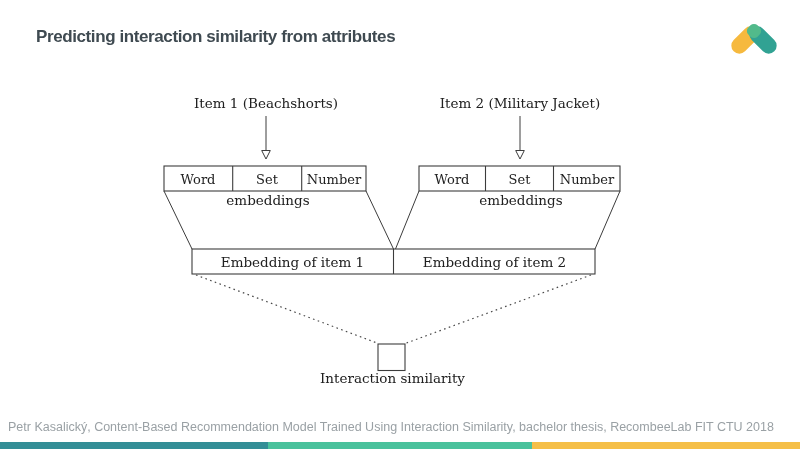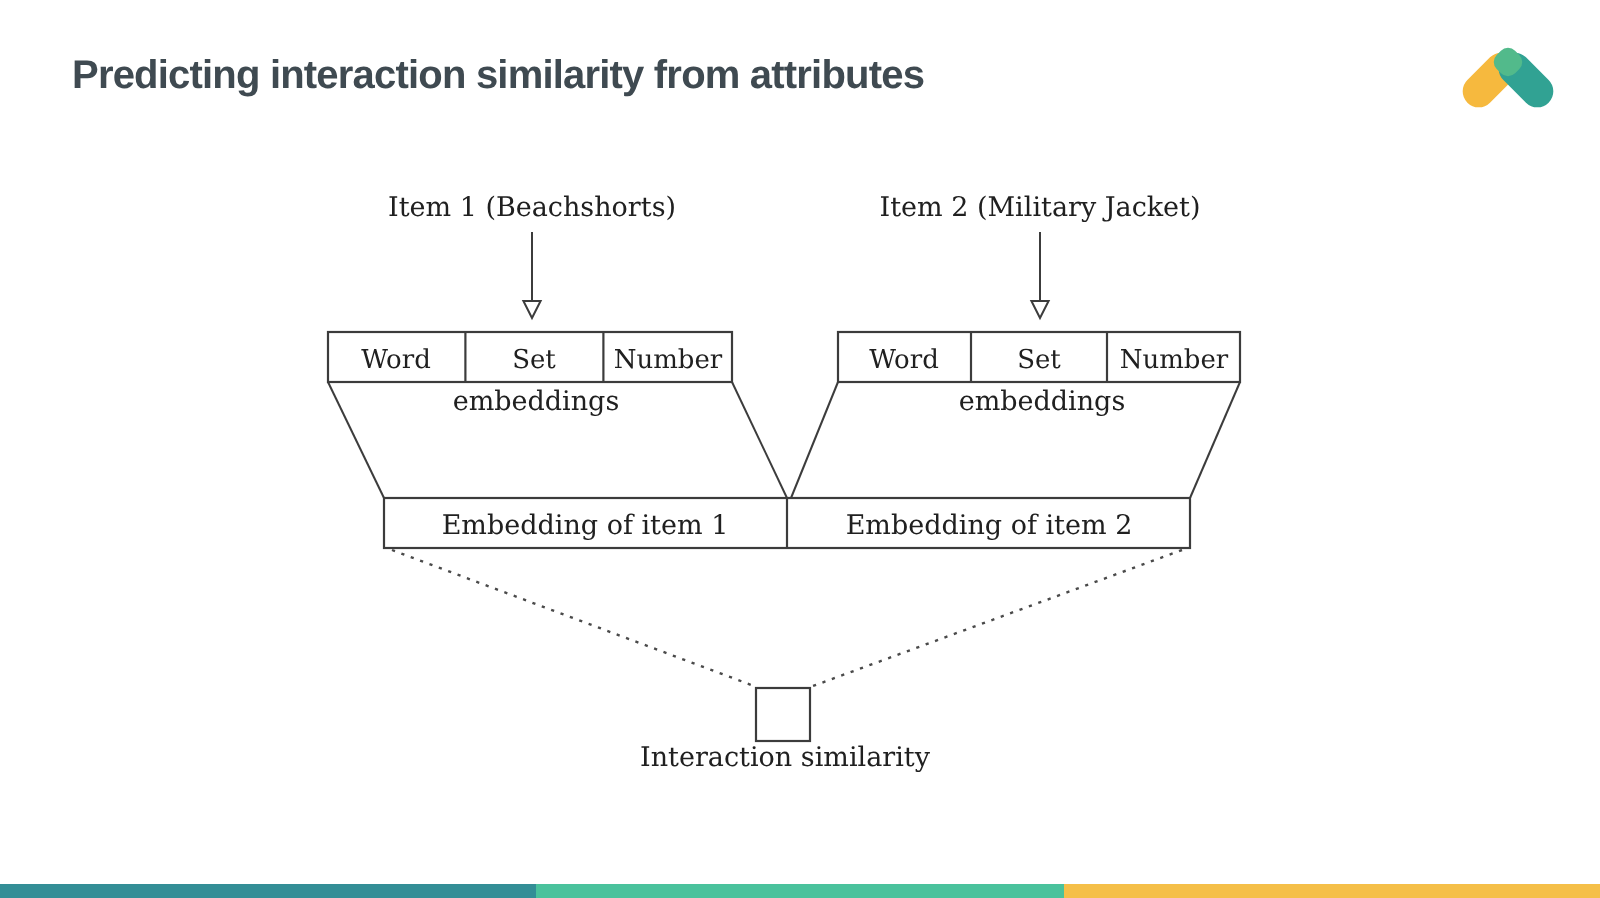--- a/index.html
+++ b/index.html
@@ -2,21 +2,21 @@
 <html><head>
 <meta charset="utf-8">
 <style>
   html,body{margin:0;padding:0;background:#fff;}
   .slide{
     position:relative;width:800px;height:449px;background:#ffffff;
     overflow:hidden;font-family:"Liberation Sans",sans-serif;
   }
   .title{
     position:absolute;left:36px;top:27px;margin:0;
-    font-size:20px;font-weight:bold;letter-spacing:-0.4px;
+    font-size:17px;font-weight:bold;letter-spacing:-0.4px;
     color:#3f4a51;font-family:"Liberation Sans",sans-serif;
   }
   .logo{position:absolute;left:727px;top:19px;width:56px;height:42px;}
   .diagram{position:absolute;left:0;top:0;width:800px;height:449px;}
   .diagram text{
     font-family:"DejaVu Serif","Liberation Serif",serif;
     fill:#202020;
   }
   .t-label{font-size:13.5px;}
   .t-cell{font-size:13px;}
@@ -92,20 +92,21 @@
 
     <g stroke="#4a4a4a" stroke-width="1.2" stroke-dasharray="1.6 3.4" fill="none">
       <line x1="196" y1="275" x2="377" y2="343"></line>
       <line x1="591" y1="275" x2="406.5" y2="343"></line>
     </g>
 
     <rect x="378" y="344" width="27" height="26.5" fill="#ffffff" stroke="#3c3c3c" stroke-width="1.1"></rect>
     <text class="t-label" x="392.5" y="383" text-anchor="middle">Interaction similarity</text>
   </svg>
 
+  <div class="footer">Petr Kasalický, Content-Based Recommendation Model Trained Using Interaction Similarity, bachelor thesis, RecombeeLab FIT CTU 2018</div>
 
   <svg class="bar" viewBox="0 0 800 7" preserveAspectRatio="none">
     <rect x="0" y="0" width="268" height="7" fill="#338e96"></rect>
     <rect x="268" y="0" width="264" height="7" fill="#4ac29c"></rect>
     <rect x="532" y="0" width="268" height="7" fill="#f5bf48"></rect>
   </svg>
 
 </div>
 
 </body></html>

